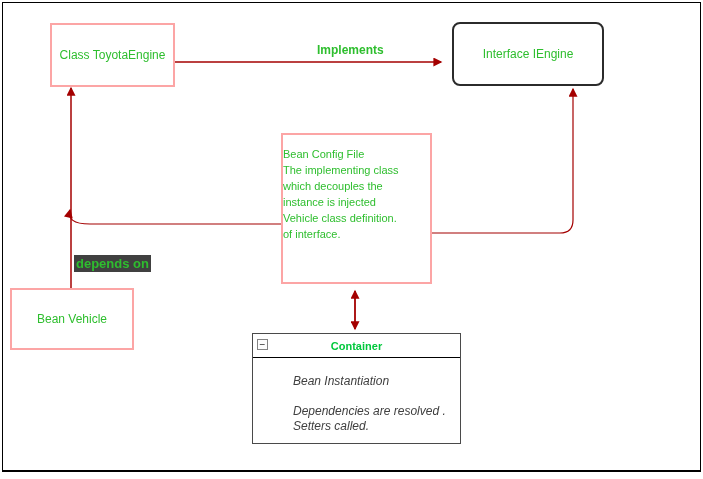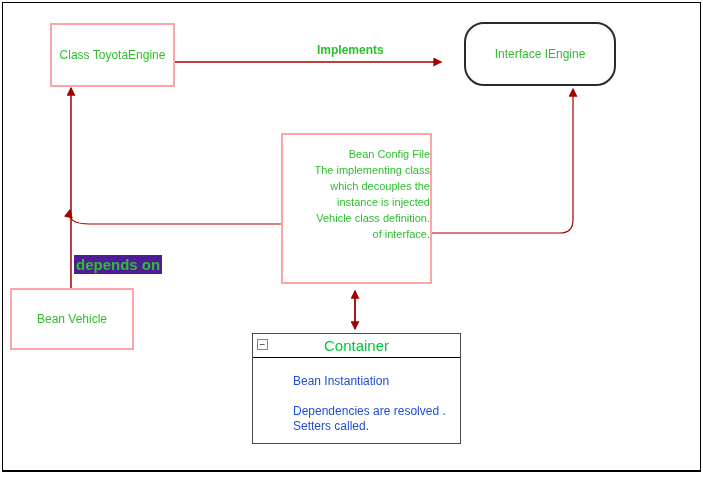--- a/index.html
+++ b/index.html
@@ -11,47 +11,47 @@
     position:absolute;left:2px;top:2px;width:697px;height:467px;
     border:1px solid #000;border-bottom:2px solid #000;background:#fff;
   }
   svg.connectors{position:absolute;left:0;top:0;width:703px;height:479px;pointer-events:none;}
   .node{
     position:absolute;border:2px solid #fca5a5;background:#fff;
     display:flex;align-items:center;justify-content:center;
     color:#2EBE2E;font-size:12px;
   }
   .node-toyota{left:50px;top:23px;width:121px;height:60px;}
-  .node-iengine{left:464px;top:22px;width:148px;height:60px;border-radius:20px;border-color:#2b2b2b;}
+  .node-iengine{left:452px;top:22px;width:148px;height:60px;border-radius:8px;border-color:#2b2b2b;}
   .node-vehicle{left:10px;top:288px;width:120px;height:58px;}
   .node-bean{
     left:281px;top:133px;width:151px;height:151px;
-    display:block;text-align:right;padding-top:11px;box-sizing:border-box;
+    display:block;text-align:left;padding-top:11px;box-sizing:border-box;
     font-size:11px;line-height:16px;
   }
   .edge-label{position:absolute;color:#2EBE2E;font-size:12px;white-space:nowrap;font-weight:bold;}
   .label-implements{left:317px;top:43px;}
-  .label-depends{left:74px;top:255px;font-size:15px;background:#4c1d95;padding:1px 2px;}
+  .label-depends{left:74px;top:255px;font-size:13px;background:#404040;padding:1px 2px;}
   .container-box{
     position:absolute;left:252px;top:333px;width:207px;height:109px;
     border:1px solid #4a4a4a;background:#fff;box-sizing:content-box;
   }
   .container-header{
     position:relative;height:23px;border-bottom:1px solid #000;
     display:flex;align-items:center;justify-content:center;
   }
-  .container-title{color:#00C83C;font-weight:normal;font-size:15px;}
+  .container-title{color:#00C83C;font-weight:bold;font-size:11px;}
   .collapse-btn{
     position:absolute;left:4px;top:5px;width:11px;height:11px;
     border:1px solid #848484;background:#fdfdfd;box-sizing:border-box;
     font-size:10px;line-height:8px;text-align:center;color:#222;
     cursor:pointer;padding:0;font-family:"Liberation Sans",sans-serif;
   }
   .container-body{
-    padding:16px 4px 0 40px;color:#1d4ed8;font-size:12px;line-height:15px;
+    padding:16px 4px 0 40px;color:#404040;font-size:12px;line-height:15px;font-style:italic;
   }
   .body-line{min-height:15px;white-space:pre;}
 </style>
 </head>
 <body>
 
 <div class="frame"></div>
 
 <svg class="connectors" viewBox="0 0 703 479">
   <defs>

